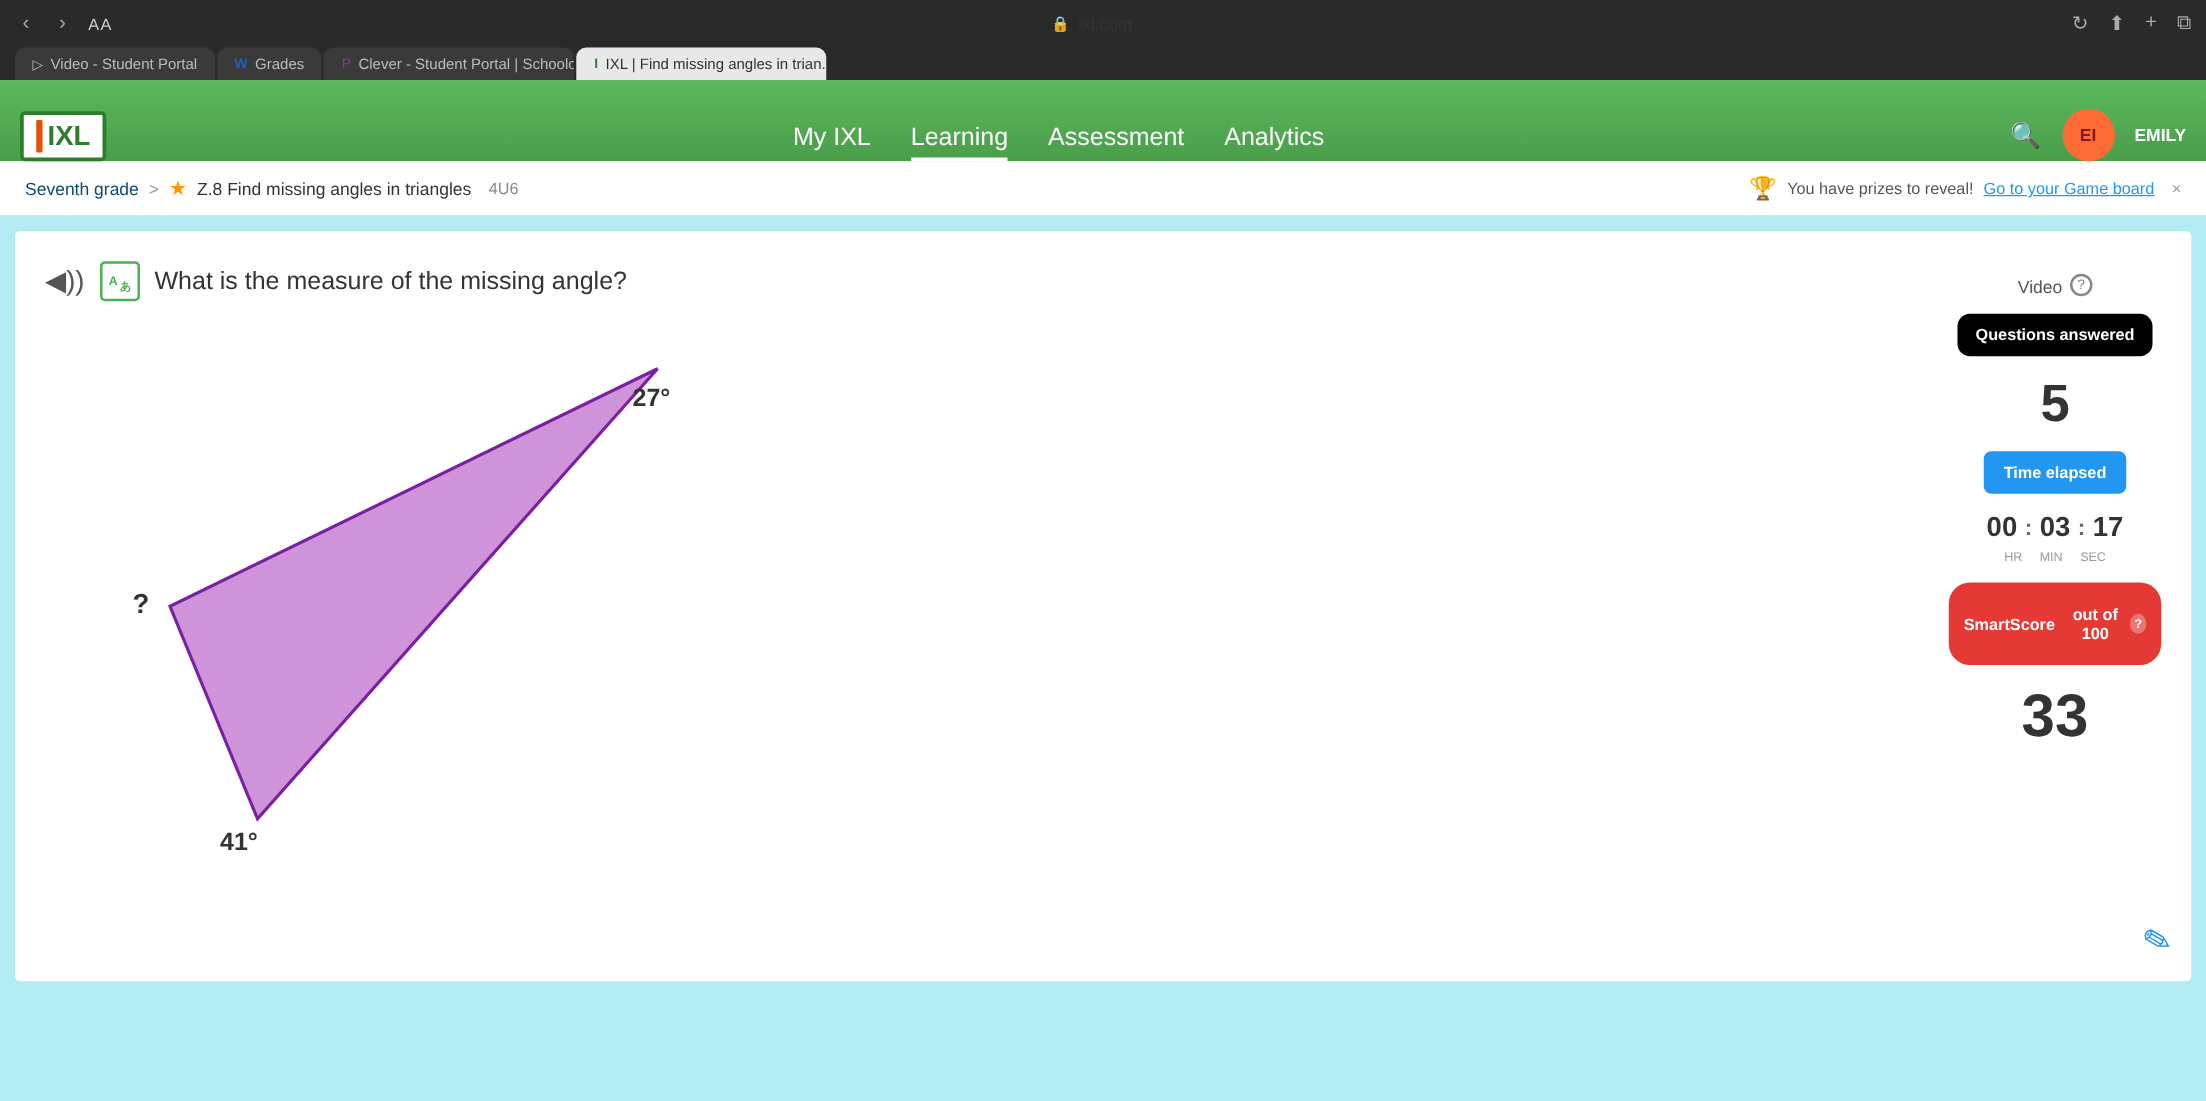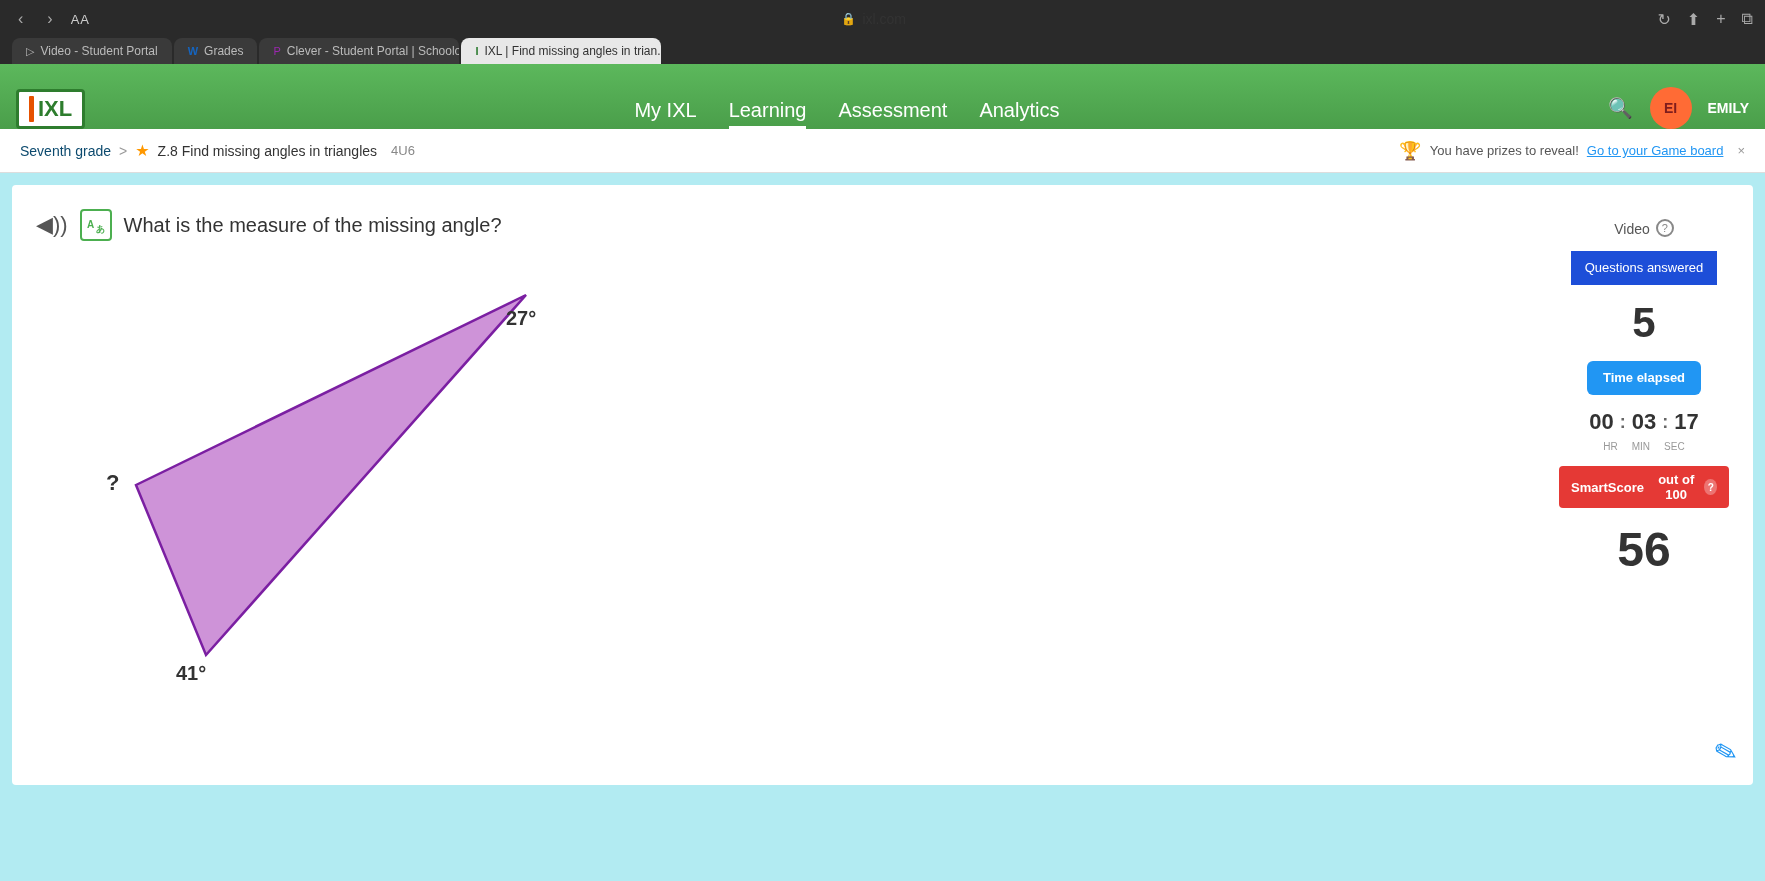--- a/index.html
+++ b/index.html
@@ -285,27 +285,27 @@
       height: 18px;
       border-radius: 50%;
       border: 2px solid #888;
       display: flex;
       align-items: center;
       justify-content: center;
       font-size: 11px;
       color: #888;
     }
     .questions-answered-btn {
-      background: #1d4ed8;
+      background: #000000;
       color: white;
       border: none;
-      border-radius: 0;
+      border-radius: 10px;
       padding: 8px 14px;
       font-size: 13px;
-      font-weight: 400;
+      font-weight: 700;
       cursor: pointer;
       text-align: center;
       line-height: 1.4;
     }
     .questions-count {
       font-size: 42px;
       font-weight: 700;
       color: #333;
     }
     .time-elapsed-btn {
@@ -333,22 +333,22 @@
       display: flex;
       gap: 14px;
       font-size: 10px;
       color: #999;
       margin-top: -8px;
     }
     .smart-score-btn {
       background: #e53935;
       color: white;
       border: none;
-      border-radius: 4px;
-      padding: 6px 12px;
+      border-radius: 17px;
+      padding: 18px 12px;
       font-size: 13px;
       font-weight: 600;
       cursor: pointer;
       text-align: center;
       display: flex;
       align-items: center;
       gap: 4px;
     }
     .smart-score-help {
       width: 16px;
@@ -510,21 +510,21 @@
           <span>SEC</span>
         </div>
 
         <button class="smart-score-btn">
           <span>SmartScore</span>
           <br>
           <span>out of 100</span>
           <div class="smart-score-help">?</div>
         </button>
 
-        <div class="score-number">56</div>
+        <div class="score-number">33</div>
       </div>
 
       <div class="pencil-corner">✏</div>
 
     </div>
   </div>
 
 </div>
 
 </body></html>

